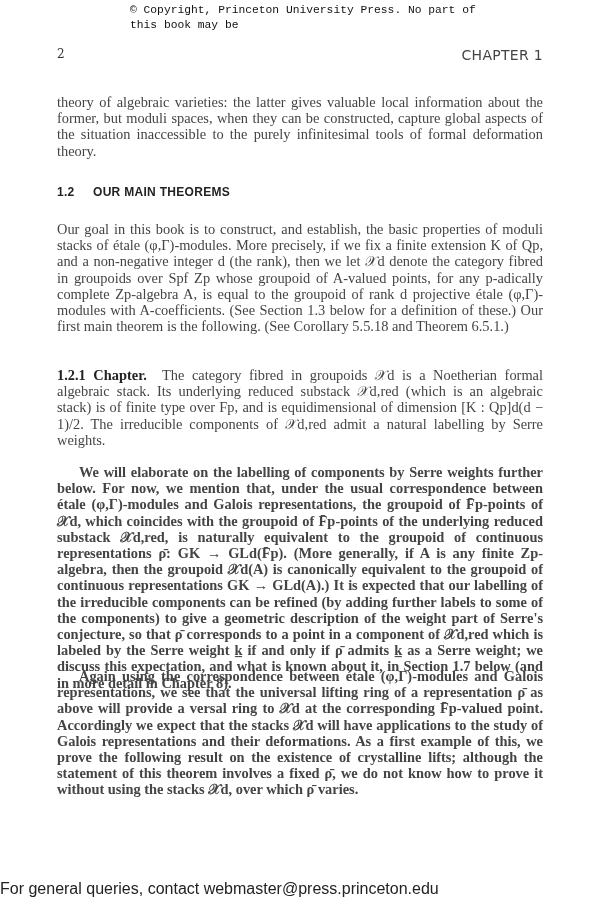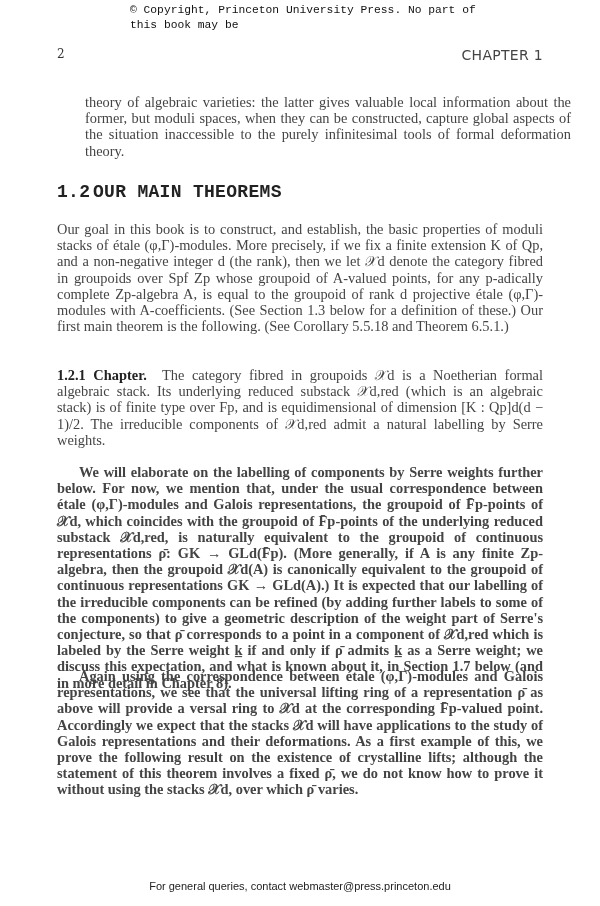--- a/index.html
+++ b/index.html
@@ -12,43 +12,43 @@
   .pageno { position: absolute; left: 0; top: 0; font-family: "DejaVu Serif", serif; font-size: 12px; color: #333; }
   .chap { position: absolute; right: 0; top: 0; font-family: "DejaVu Sans", sans-serif; font-size: 14px; letter-spacing: 0.3px; color: #444; }
   .body {
     position: absolute; left: 57px; width: 486px;
     font-family: "Liberation Serif", serif; font-size: 14.4px; line-height: 16.2px; color: #444;
     text-align: justify;
   }
   .body p { margin: 0; }
   .indent { text-indent: 22px; font-weight: bold; }
   .sec {
-    font-family: Liberation Mono, monospace; font-weight: bold; font-size: 18px; color: #222; letter-spacing: 0.3px;
+    font-family: Liberation Sans, sans-serif; font-weight: bold; font-size: 12px; color: #222; letter-spacing: 0.3px;
   }
   .sec .num { display: inline-block; width: 36px; }
   .thm-label { font-weight: bold; color: #222; font-style: normal; }
   .thm { }
   .footer {
-    position: absolute; top: 880px; left: 0; width: 600px; text-align: center;
-    font-family: "Liberation Sans", sans-serif; font-size: 11px; color: #222;
+    position: absolute; top: 880px; left: 0; width: 600px; 
+    font-family: "Liberation Sans", sans-serif; font-size: 16px; color: #222;
   }
 </style>
 </head>
 <body>
 
 <div class="copyright">
   <div>© Copyright, Princeton University Press. No part of this book may be</div>
 </div>
 
 <div class="runhead">
   <span class="pageno">2</span>
   <span class="chap">CHAPTER 1</span>
 </div>
 
-<div class="body" style="top:94px;margin-left:28px;">
+<div class="body" style="top:94px;">
   <p>theory of algebraic varieties: the latter gives valuable local information about the former, but moduli spaces, when they can be constructed, capture global aspects of the situation inaccessible to the purely infinitesimal tools of formal deformation theory.</p>
 </div>
 
 <div class="body" style="top:184px;">
   <div class="sec">
     <span class="num">1.2</span><span>OUR MAIN THEOREMS</span>
   </div>
 </div>
 
 <div class="body" style="top:221px;">

